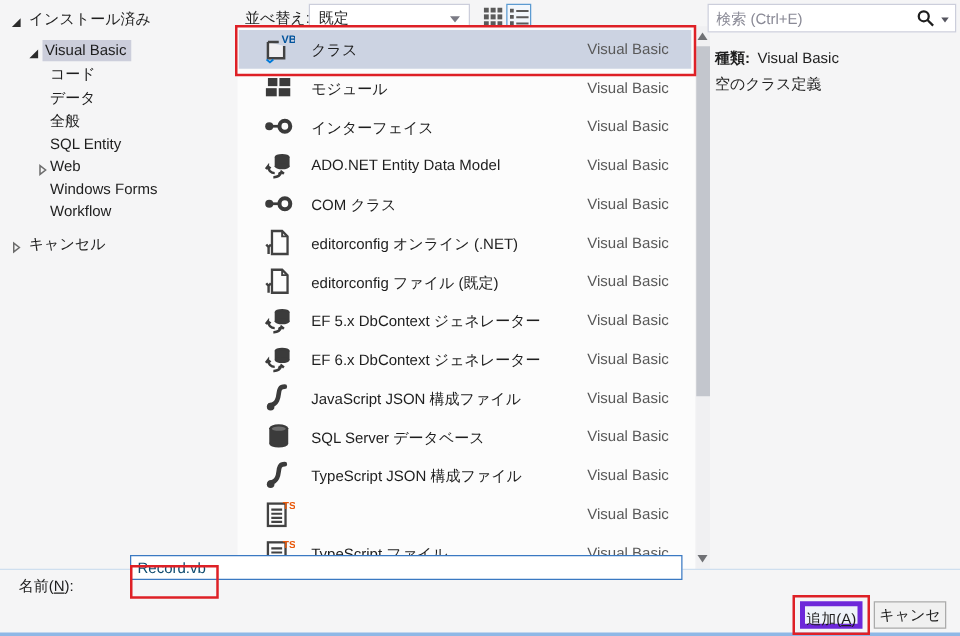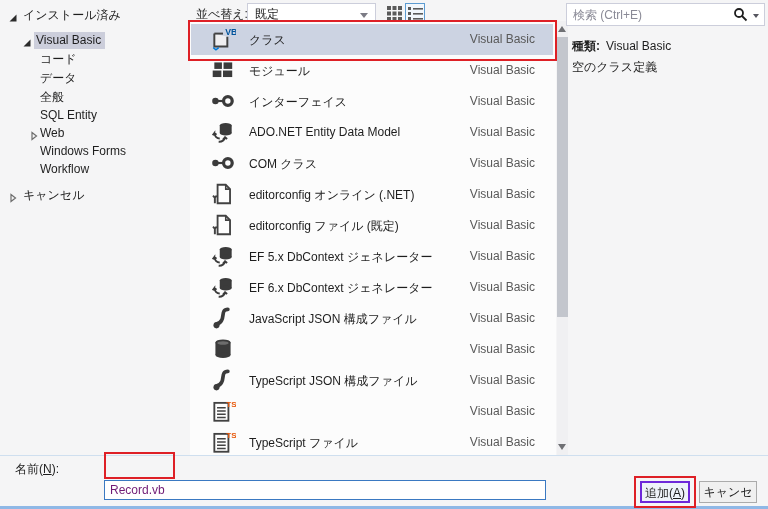--- a/index.html
+++ b/index.html
@@ -61,24 +61,24 @@
     border-left:3.5px solid transparent; border-right:3.5px solid transparent; border-top:4px solid #55555f; }
   .kindrow { position:absolute; left:572px; top:38px; }
   .kindrow b { font-weight:bold;margin-top:44px; }
   .kindrow .val { margin-left:6px; }
   .descrow { position:absolute; left:572px; top:59px; }
 
   
   .footline { position:absolute; left:0; top:455px; width:768px; height:1px; background:#cfdfef; }
   .namelabel { position:absolute; left:15px; top:461px; }
   .u { text-decoration:underline; }
-  .namebox { position:absolute; left:104px; top:480px; width:442px; height:20px;
-    background:#ffffff; border:1px solid #3a79c2; font:inherit; padding:0 0 0 5px; outline:none; color:#701a75; }
+  .namebox { position:absolute; left:104px; top:444px; width:442px; height:20px;
+    background:#ffffff; border:1px solid #3a79c2; font:inherit; padding:0 0 0 5px; outline:none; color:#0c4a6e; }
   .btn { position:absolute; height:22px; text-align:center; line-height:20px; cursor:default; }
-  .btn-add { left:640px; top:481px; width:50px; background:#eef3f9; border:2px solid #6d28d9; }
+  .btn-add { left:640px; top:481px; width:50px; background:#eef3f9; border:4px solid #6d28d9; }
   .btn-cancel { left:699px; top:481px; width:58px; background:#f0f0f0; border:1px solid #ababab; }
   .bottomline { position:absolute; left:0; top:506px; width:768px; height:3px; background:#8fb8e6; }
 </style>
 </head>
 <body>
 
 <svg width="0" height="0" style="position:absolute">
   <defs>
     <symbol id="sym-class" viewBox="0 0 24 24">
       <path d="M4 7 v12 h12 v-9" fill="#f0eff1" stroke="#424242" stroke-width="1.8"></path>
@@ -281,20 +281,21 @@
       <span class="ricon"><svg>
             <use href="#sym-json"></use>
           </svg></span>
       <span class="rlabel">JavaScript JSON 構成ファイル</span>
       <span class="rtype">Visual Basic</span>
     </div>
     <div class="row" style="top:314px;">
       <span class="ricon"><svg>
             <use href="#sym-db"></use>
           </svg></span>
+      <span class="rlabel">SQL Server データベース</span>
       <span class="rtype">Visual Basic</span>
     </div>
     <div class="row" style="top:345px;">
       <span class="ricon"><svg>
             <use href="#sym-json"></use>
           </svg></span>
       <span class="rlabel">TypeScript JSON 構成ファイル</span>
       <span class="rtype">Visual Basic</span>
     </div>
     <div class="row" style="top:376px;">

